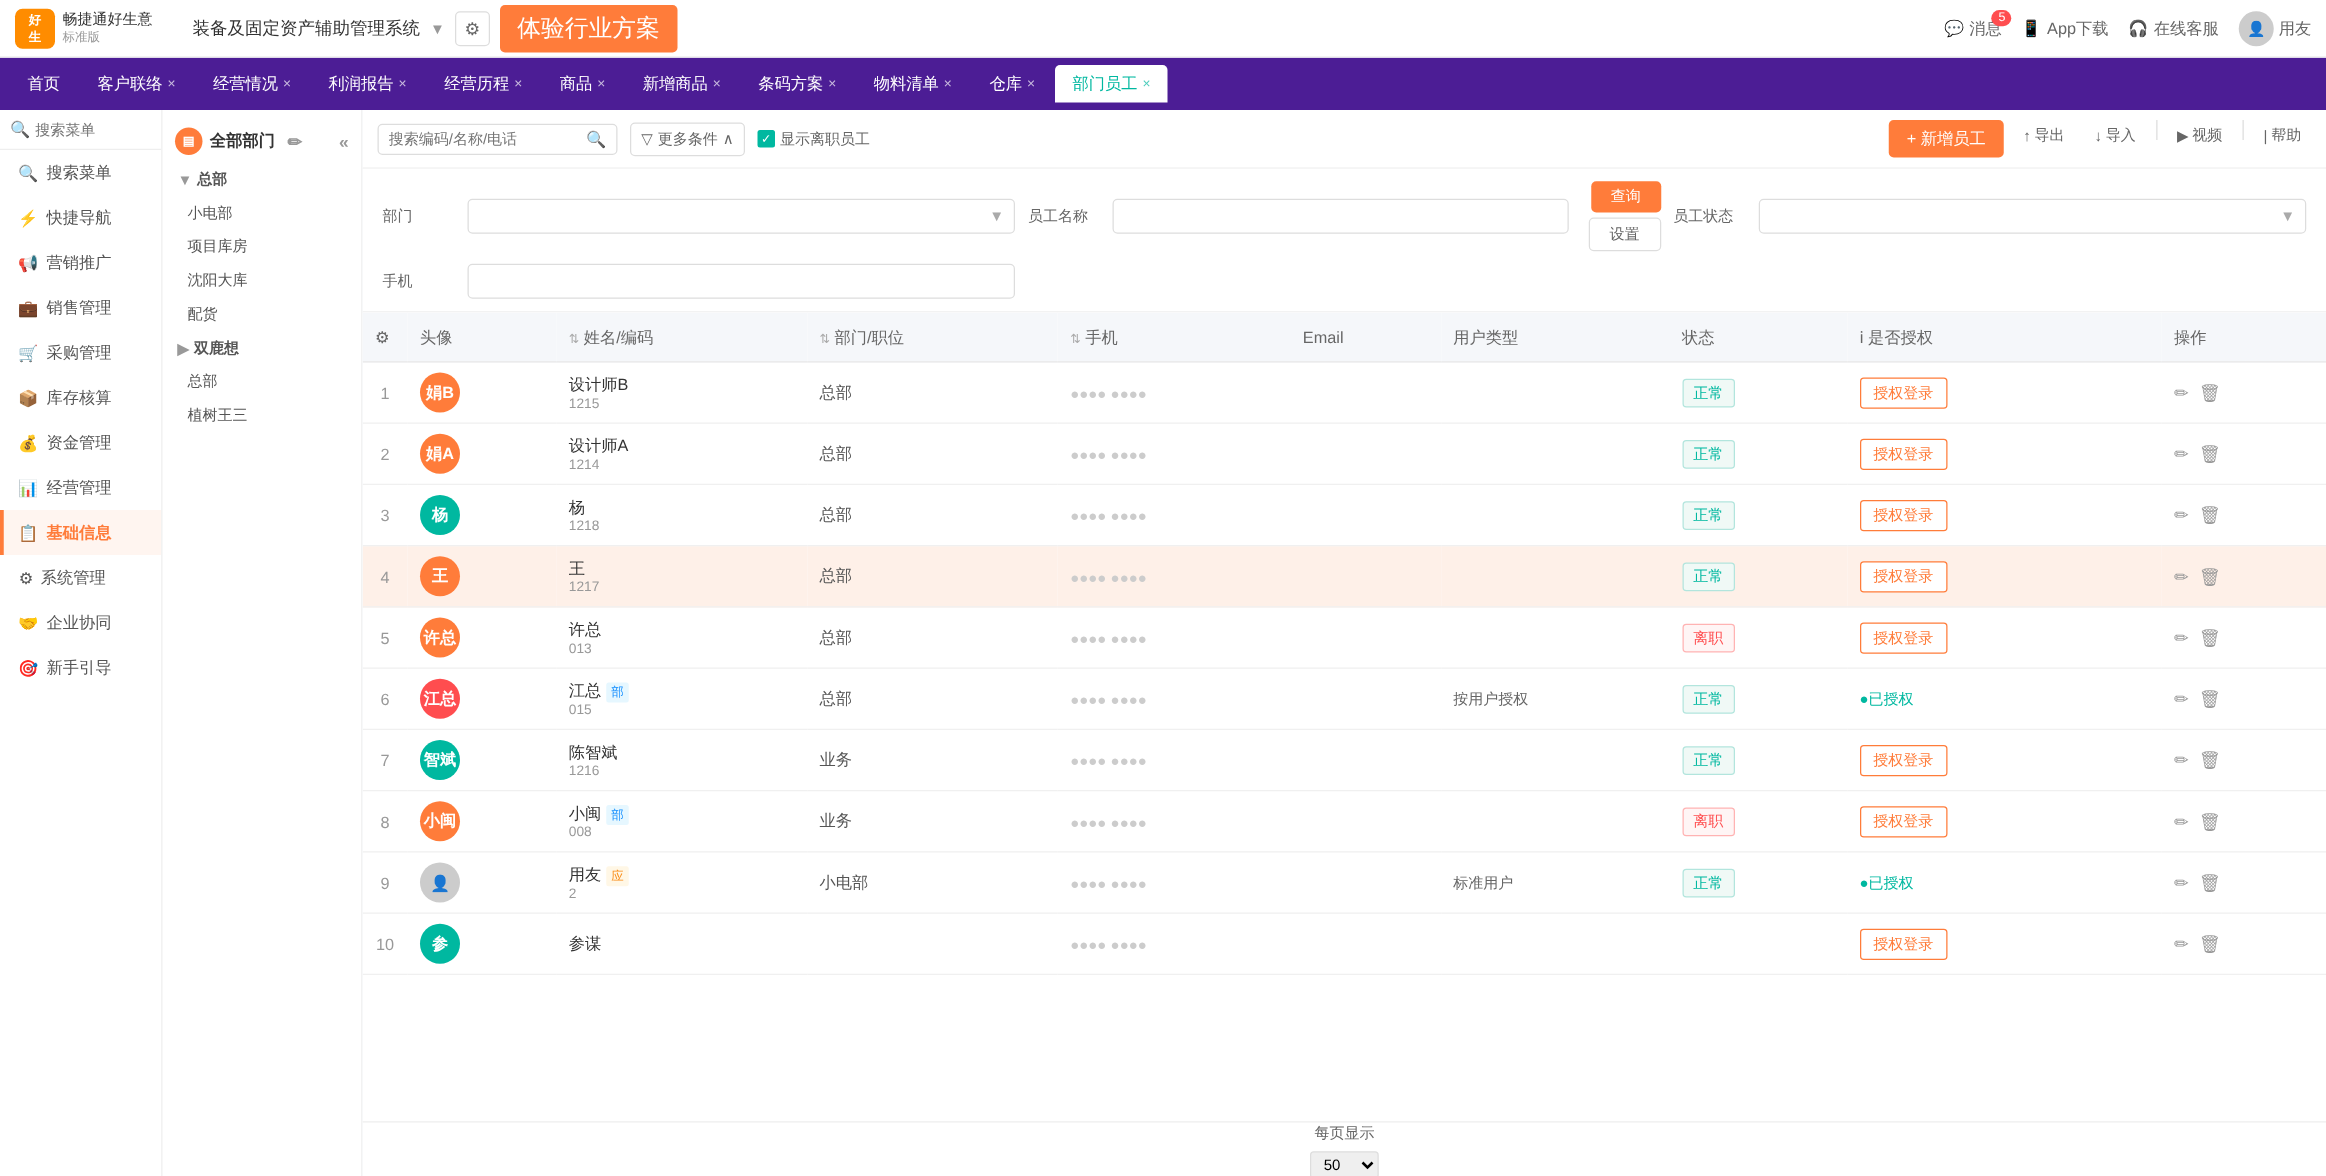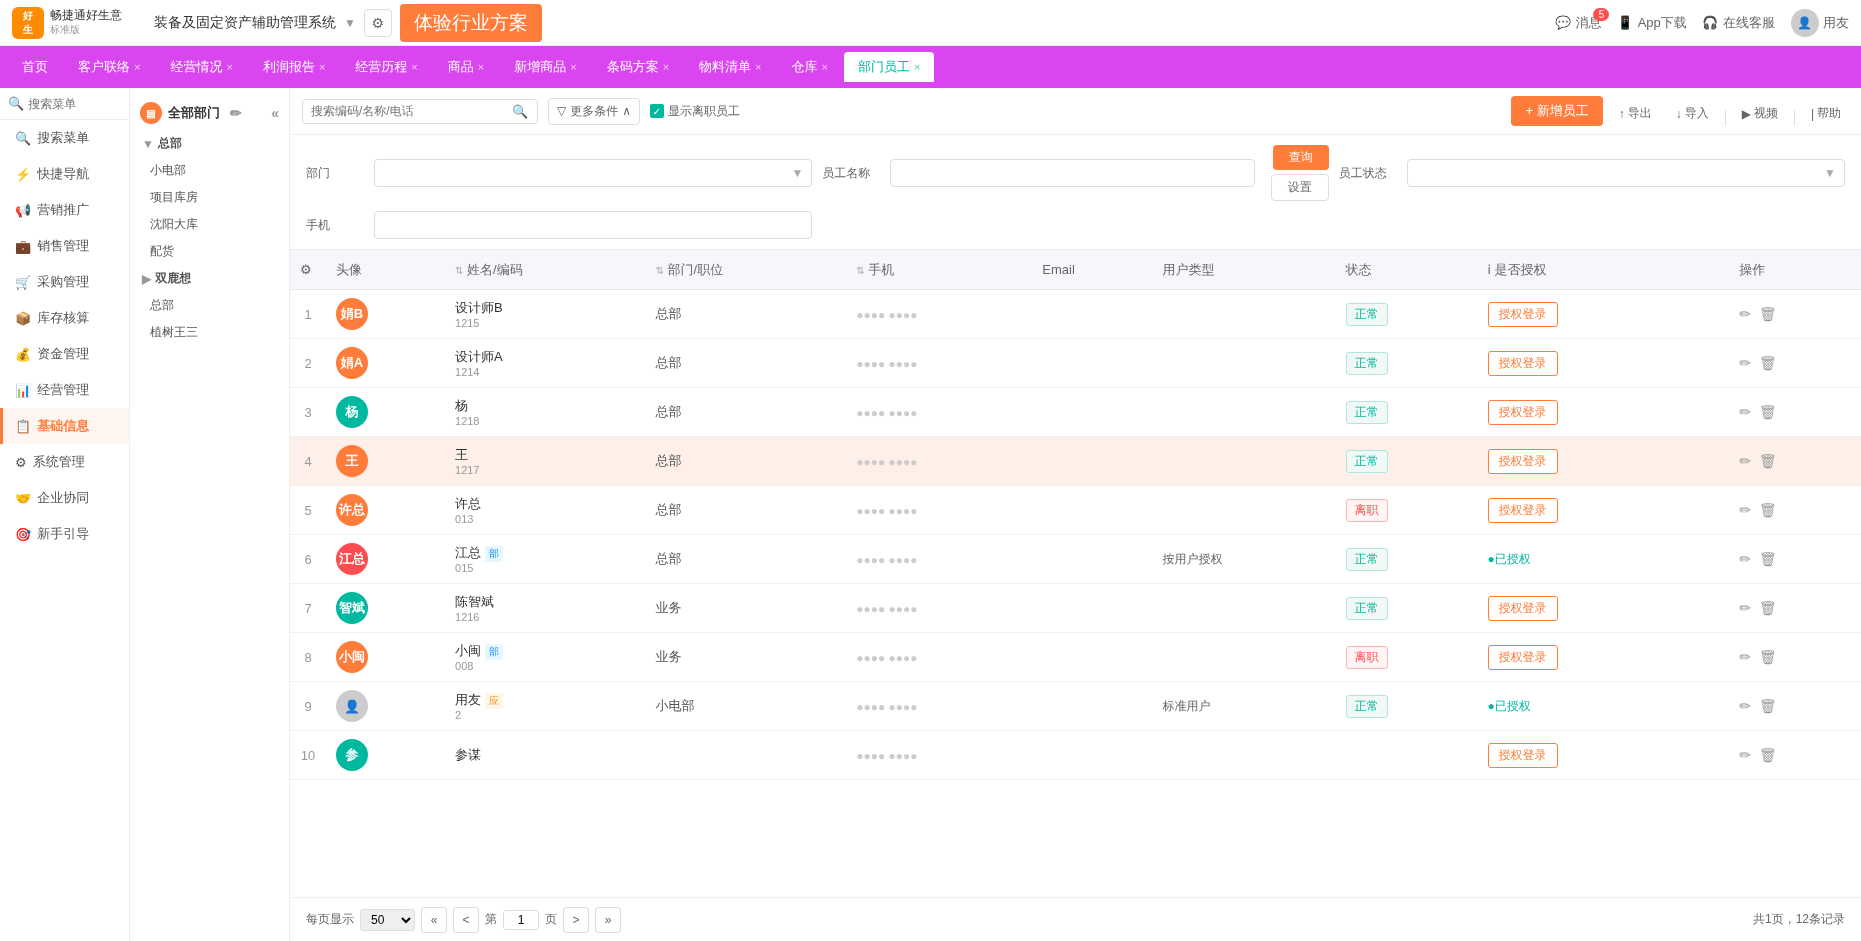--- a/index.html
+++ b/index.html
@@ -94,21 +94,21 @@
       width: 28px; height: 28px;
       background: #ccc;
       border-radius: 50%;
       display: flex; align-items: center; justify-content: center;
       color: #fff; font-size: 12px;
     }
 
     
     .nav-tabs {
       height: 42px;
-      background: #d946ef;
+      background: #4c1d95;
       display: flex;
       align-items: center;
       padding: 0 8px;
       gap: 2px;
     }
     .nav-tab {
       padding: 6px 14px;
       color: #fff;
       font-size: 13px;
       cursor: pointer;
@@ -238,21 +238,21 @@
       gap: 10px;
     }
     .search-input-wrap {
       display: flex;
       align-items: center;
       border: 1px solid #ddd;
       border-radius: 4px;
       padding: 4px 8px;
       gap: 4px;
       background: #fff;
-      width: 236px;
+      width: 192px;
     }
     .search-input-wrap input { border: none; outline: none; font-size: 12px; width: 100%; }
     .filter-more {
       display: flex;
       align-items: center;
       gap: 4px;
       color: #666;
       font-size: 12px;
       cursor: pointer;
       border: 1px solid #ddd;
@@ -270,21 +270,21 @@
     .checkbox-checked {
       width: 14px; height: 14px;
       background: #00b8a0;
       border-radius: 2px;
       display: flex; align-items: center; justify-content: center;
       color: #fff; font-size: 10px;
     }
     .toolbar-right {
       margin-left: auto;
       display: flex;
-      align-items: flex-end;
+      align-items: flex-start;
       gap: 8px;
     }
     .add-btn {
       background: #ff7c3a;
       color: #fff;
       border: none;
       padding: 6px 14px;
       border-radius: 4px;
       cursor: pointer;
       font-size: 13px;
@@ -439,20 +439,21 @@
     .pagination {
       height: 44px;
       background: #fff;
       border-top: 1px solid #eee;
       display: flex;
       align-items: center;
       padding: 0 16px;
       gap: 6px;
       font-size: 12px;
       color: #666;
+      flex-direction: column;
     }
     .page-size-select {
       border: 1px solid #ddd;
       border-radius: 3px;
       padding: 2px 6px;
       font-size: 12px;
     }
     .page-btn {
       width: 26px; height: 26px;
       border: 1px solid #ddd;

